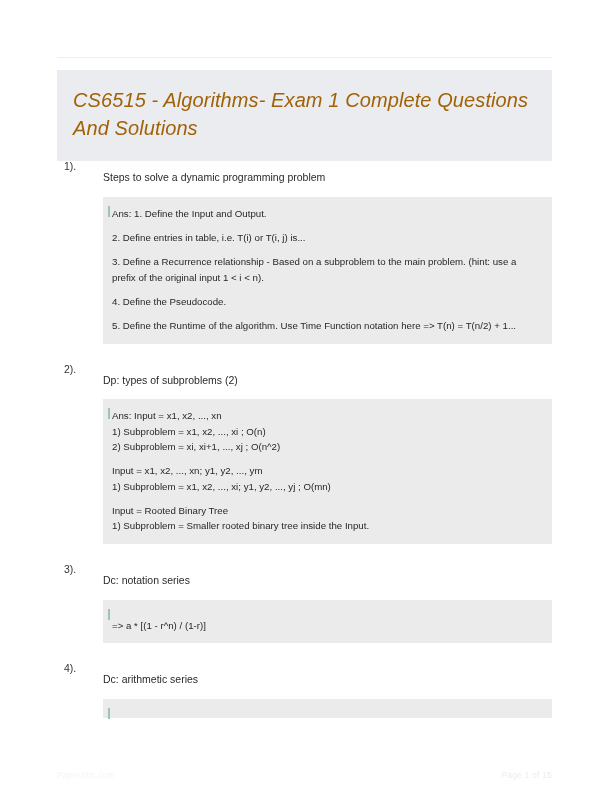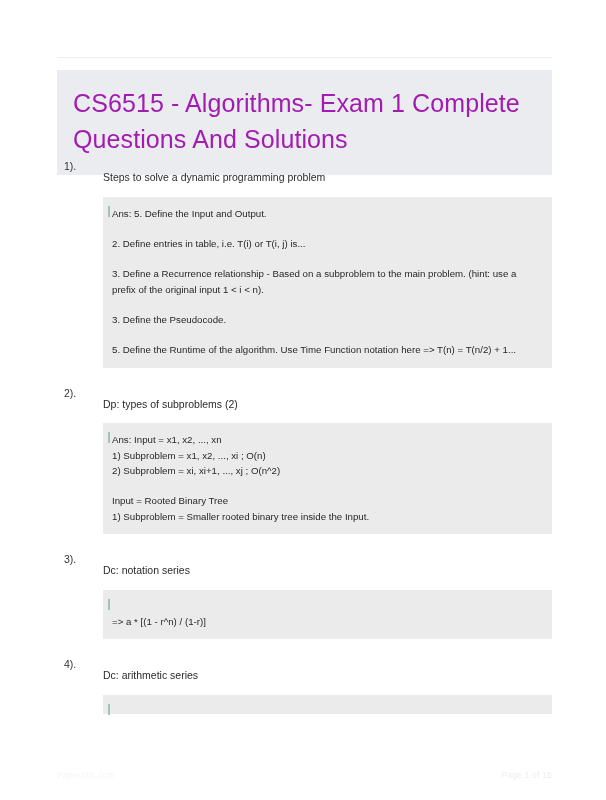--- a/index.html
+++ b/index.html
@@ -37,25 +37,26 @@
   .title-band {
     position: absolute;
     left: 57px;
     top: 70px;
     width: 495px;
     box-sizing: border-box;
     background: #ebecf0;
     padding: 16px 16px 18px 16px;
   }
   .title-text {
-    font-size: 25px;
+    font-size: 20px;
     line-height: 1.42;
     font-weight: 400;
-    color: #a21caf;
+    color: #a16207;
     letter-spacing: 0.1px;
+    font-style: italic;
   }
 
   
   .content {
     position: absolute;
     left: 0;
     top: 160px;
     width: 606px;
   }
 
@@ -102,21 +103,21 @@
     background: #9fc3b8;
   }
 
   .ans-line {
     font-size: 9.7px;
     line-height: 1.58;
     color: #272727;
     white-space: pre-wrap;
   }
   .ans-line.gap {
-    margin-top: 15px;
+    margin-top: 9px;
   }
 
   
   .footer {
     position: absolute;
     left: 0;
     top: 770px;
     width: 606px;
     height: 20px;
   }
@@ -148,36 +149,38 @@
     <div class="title-text">CS6515 - Algorithms- Exam 1 Complete Questions And Solutions</div>
   </div>
 
   <div class="content">
 
     <div class="qa-item">
       <div class="q-number">1).</div>
       <div class="q-text">Steps to solve a dynamic programming problem</div>
       <div class="answer-box">
         <span class="accent-bar"></span>
-        <div class="ans-line">Ans: 5. Define the Input and Output.</div>
+        <div class="ans-line">Ans: 1. Define the Input and Output.</div>
         <div class="ans-line gap">2. Define entries in table, i.e. T(i) or T(i, j) is...</div>
         <div class="ans-line gap">3. Define a Recurrence relationship - Based on a subproblem to the main problem. (hint: use a prefix of the original input 1 &lt; i &lt; n).</div>
-        <div class="ans-line gap">3. Define the Pseudocode.</div>
+        <div class="ans-line gap">4. Define the Pseudocode.</div>
         <div class="ans-line gap">5. Define the Runtime of the algorithm. Use Time Function notation here =&gt; T(n) = T(n/2) + 1...</div>
       </div>
     </div>
 
     <div class="qa-item">
       <div class="q-number">2).</div>
       <div class="q-text">Dp: types of subproblems (2)</div>
       <div class="answer-box">
         <span class="accent-bar"></span>
         <div class="ans-line">Ans: Input = x1, x2, ..., xn
 1) Subproblem = x1, x2, ..., xi ; O(n)
 2) Subproblem = xi, xi+1, ..., xj ; O(n^2)</div>
+        <div class="ans-line gap">Input = x1, x2, ..., xn; y1, y2, ..., ym
+1) Subproblem = x1, x2, ..., xi; y1, y2, ..., yj ; O(mn)</div>
         <div class="ans-line gap">Input = Rooted Binary Tree
 1) Subproblem = Smaller rooted binary tree inside the Input.</div>
       </div>
     </div>
 
     <div class="qa-item">
       <div class="q-number">3).</div>
       <div class="q-text">Dc: notation series</div>
       <div class="answer-box">
         <span class="accent-bar"></span>

